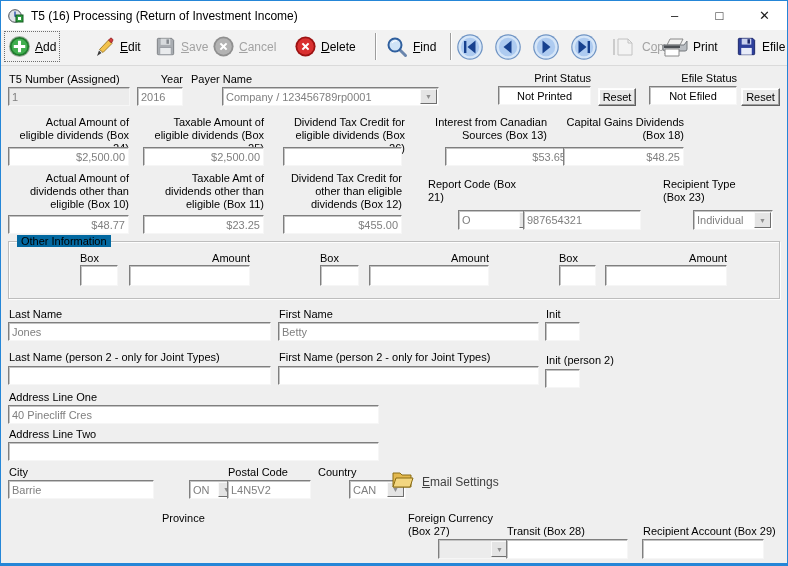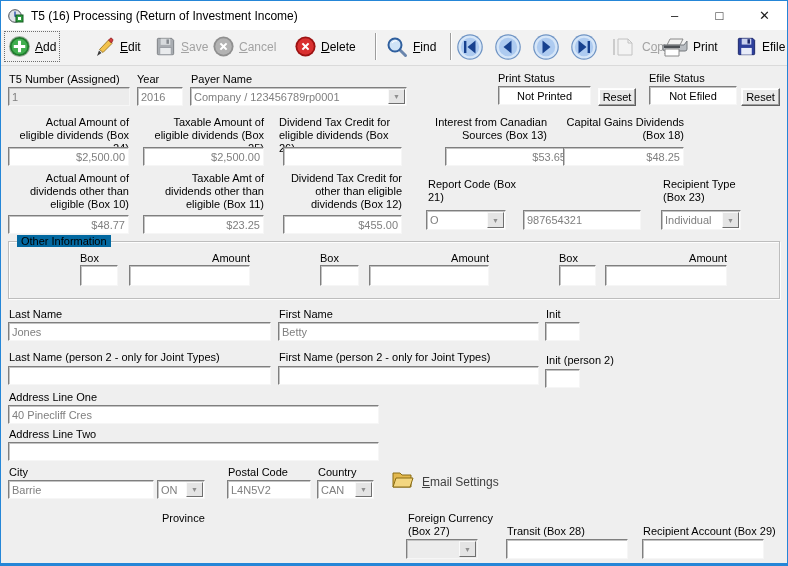--- a/index.html
+++ b/index.html
@@ -17,30 +17,30 @@
         font-size:12px;color:#000;padding:0 3px;cursor:default;}
   .tbtn.disabled{color:#a3a3a3;}
   .tbtn.focused{outline:1px dotted #6e6e6e;}
   .u{text-decoration:underline;}
   .vsep{position:absolute;top:3px;height:27px;width:0;border-left:1px solid #9d9d9d;border-right:1px solid #ffffff;}
   .navbtn{position:absolute;top:3px;width:28px;height:28px;cursor:default;}
   
   .content{position:relative;height:498px;background:#efefef;border-top:1px solid #dadada;font-size:11px;}
   .lb{position:absolute;color:#000;line-height:13px;}
   .lb.r{text-align:right;}
-  .lb.c{text-align:left;}
+  .lb.c{text-align:right;}
   .fld{position:absolute;background:#fff;border:1px solid;border-color:#7f7f7f #f6f6f6 #f6f6f6 #7f7f7f;
        box-shadow:inset 1px 1px 0 #c3c3c3;box-sizing:border-box;}
   .fld.dis{background:#ececec;}
   .fld input{border:none;background:transparent;width:100%;height:100%;margin:0;
        font-family:"Liberation Sans",sans-serif;font-size:11px;color:#7f7f7f;padding:0 3px;outline:none;box-sizing:border-box;}
   .fld input.black{color:#000;}
   .fld input.right{text-align:right;}
   .fld input.center{text-align:center;}
-  .combo{padding-right:17px;}
+  .combo{padding-right:17px;margin-left:32px;}
   .combo .arrow{position:absolute;right:1px;top:1px;bottom:1px;width:15px;background:#e4e4e4;
        border:1px solid;border-color:#f9f9f9 #6f6f6f #6f6f6f #f9f9f9;display:flex;align-items:center;justify-content:center;}
   .combo .arrow span{font-size:7px;color:#8f8f8f;line-height:1;}
   .btn{position:absolute;background:#e9e9e9;border:1px solid;border-color:#fdfdfd #5e5e5e #5e5e5e #fdfdfd;
        box-shadow:inset -1px -1px 0 #9e9e9e,inset 1px 1px 0 #fff;font-family:"Liberation Sans",sans-serif;
        font-size:11px;color:#000;text-align:center;padding:0;cursor:default;}
   .grp{position:absolute;border:1px solid #bdbdbd;box-shadow:inset 1px 1px 0 #fdfdfd,1px 1px 0 #fdfdfd;}
   .grp .legend{position:absolute;top:-7px;left:8px;background:#0369a1;padding:0 4px;font-size:11px;color:#000;}
   .emaillbl{position:absolute;font-size:12px;color:#404040;}
 </style>

